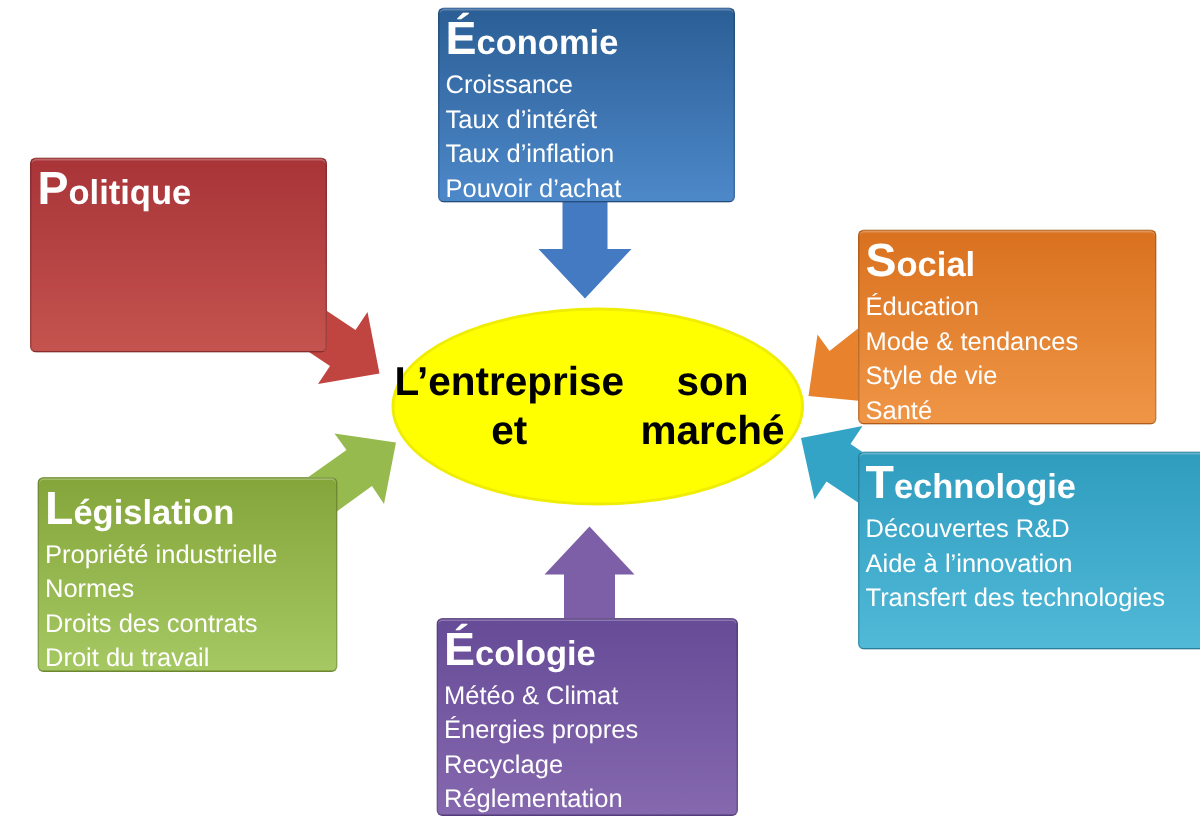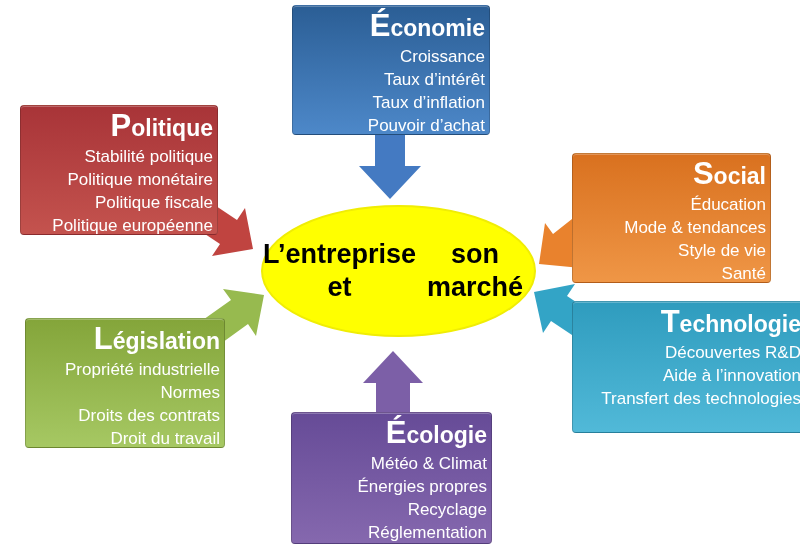--- a/index.html
+++ b/index.html
@@ -2,21 +2,21 @@
 <html><head>
 <meta charset="utf-8">
 <style>
   html,body{margin:0;padding:0;background:#ffffff;}
   body{font-family:"Liberation Sans", sans-serif;}
   .canvas{
     position:relative;width:800px;height:546px;background:#ffffff;overflow:hidden;
   }
   .arrow-layer{position:absolute;left:0;top:0;width:800px;height:546px;z-index:1;}
   .factor-box{
-    position:absolute;z-index:2;border-radius:4px;color:#ffffff;text-align:right;
+    position:absolute;z-index:2;border-radius:4px;color:#ffffff;text-align:left;
     box-sizing:border-box;padding:5px 4px 2px 4px;border:1px solid rgba(0,0,0,0.18);
     box-shadow:inset 0 1px 0 rgba(255,255,255,0.25);
   }
   .factor-title{
     margin:0 0 2px 0;font-size:23px;line-height:30px;font-weight:700;color:#ffffff;
   }
   .factor-title::first-letter{font-size:31px;}
   .factor-items{font-size:17px;line-height:23px;font-weight:400;color:#ffffff;}
   .factor-item{white-space:normal;}
 
@@ -68,26 +68,20 @@
     <div class="factor-items">
       <div class="factor-item">Croissance</div>
       <div class="factor-item">Taux d’intérêt</div>
       <div class="factor-item">Taux d’inflation</div>
       <div class="factor-item">Pouvoir d’achat</div>
     </div>
   </div>
 
   <div class="factor-box box-politique">
     <h2 class="factor-title">Politique</h2>
-    <div class="factor-items">
-      <div class="factor-item">Stabilité politique</div>
-      <div class="factor-item">Politique monétaire</div>
-      <div class="factor-item">Politique fiscale</div>
-      <div class="factor-item">Politique européenne</div>
-    </div>
   </div>
 
   <div class="factor-box box-social">
     <h2 class="factor-title">Social</h2>
     <div class="factor-items">
       <div class="factor-item">Éducation</div>
       <div class="factor-item">Mode &amp; tendances</div>
       <div class="factor-item">Style de vie</div>
       <div class="factor-item">Santé</div>
     </div>

